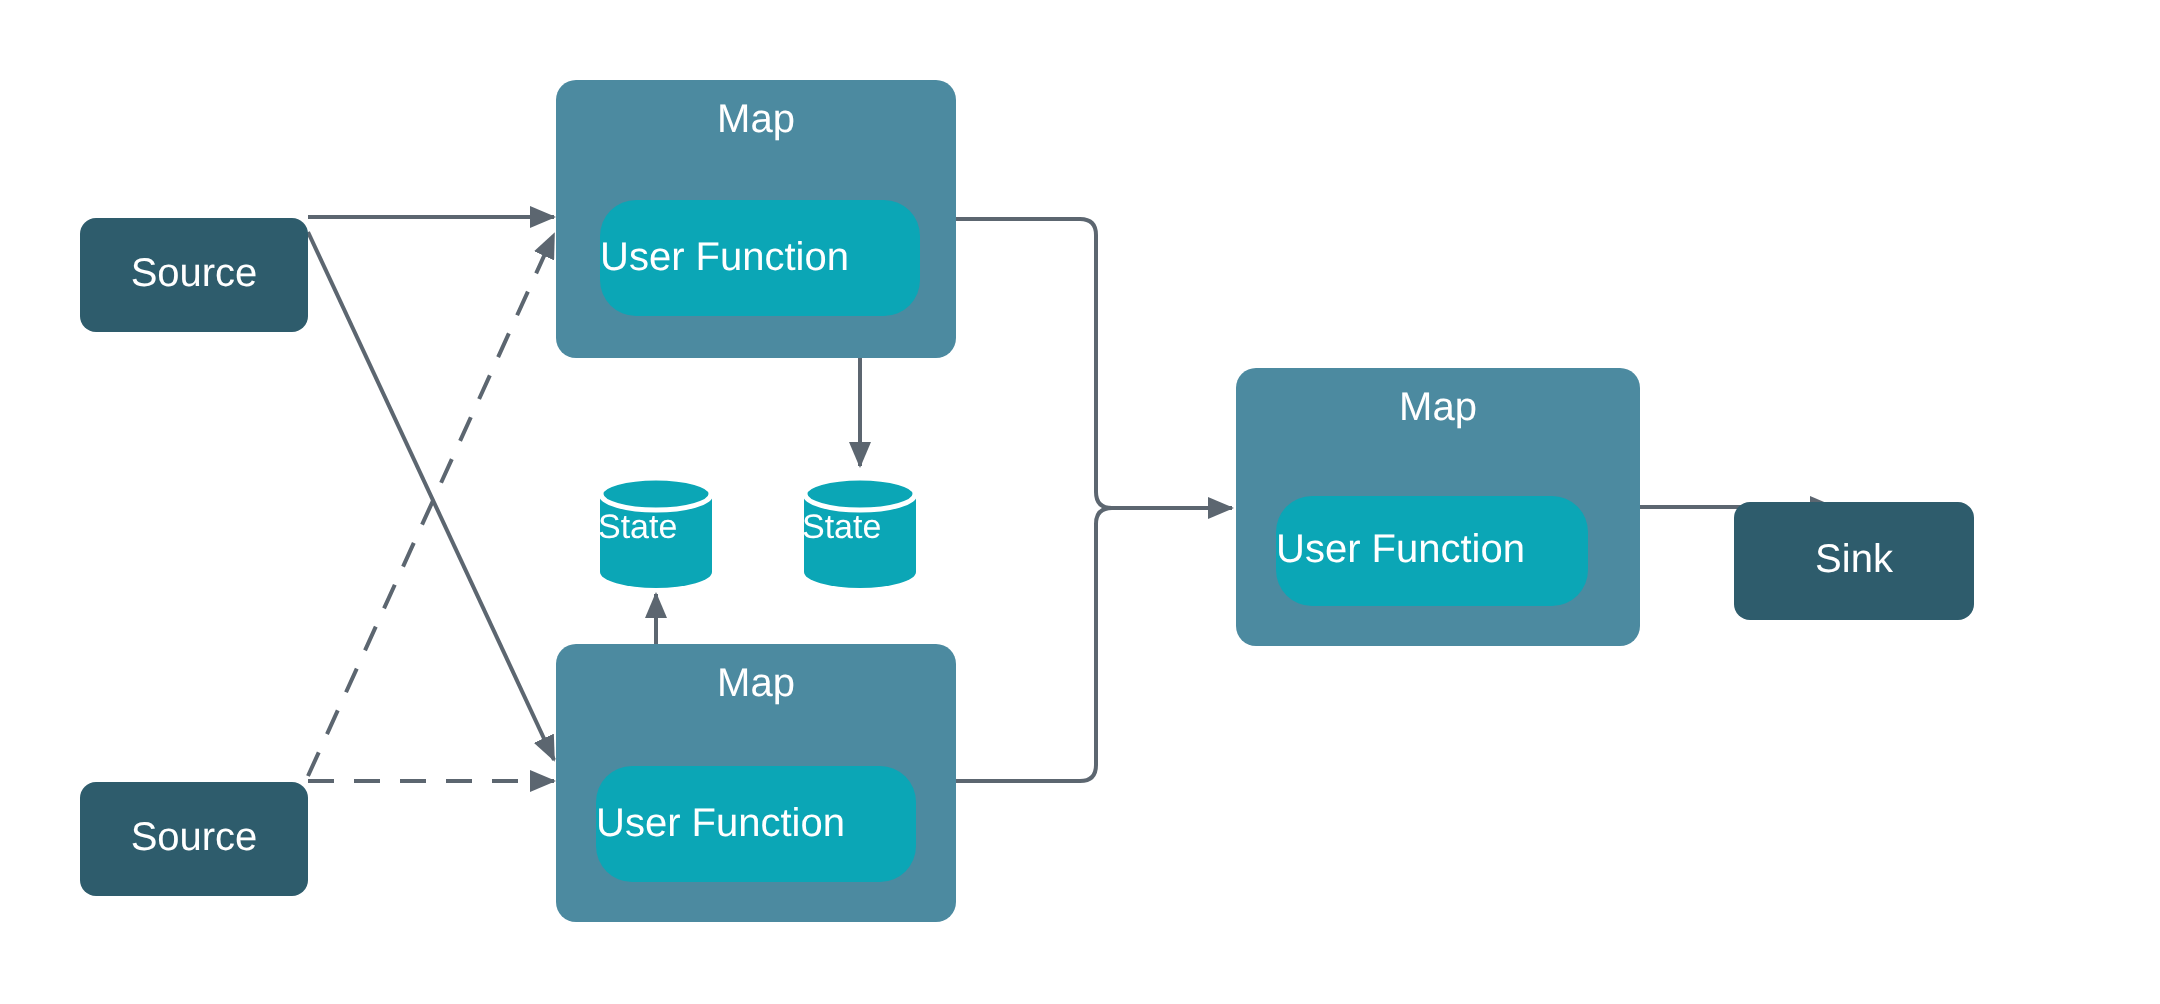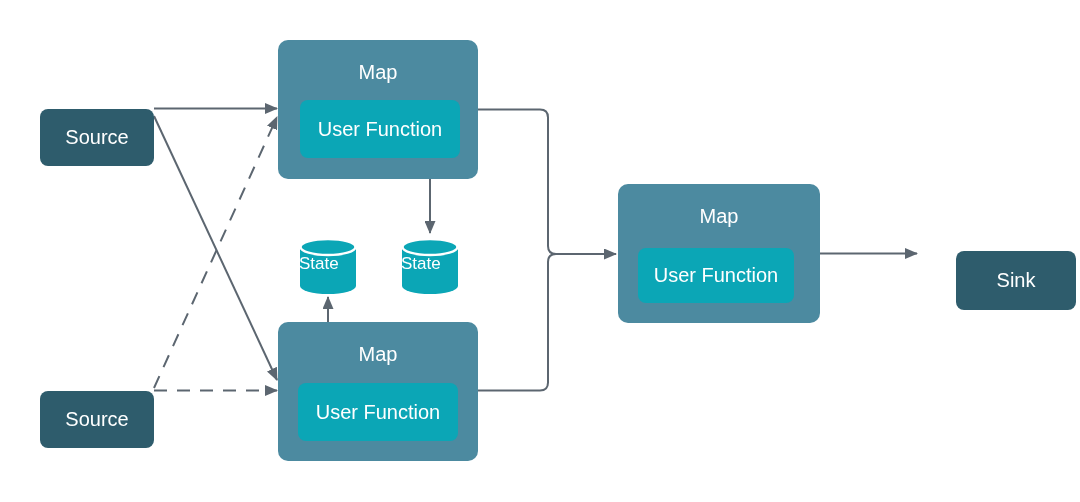--- a/index.html
+++ b/index.html
@@ -15,23 +15,23 @@
     font-family:"Liberation Sans",sans-serif;overflow:hidden;}
   .canvas{position:relative;width:1080px;height:502px;background:var(--background);}
   svg.connectors{position:absolute;left:0;top:0;z-index:1;}
   .connector{fill:none;stroke:var(--connector);stroke-width:2;}
   .connector.dashed{stroke-dasharray:13 10;}
   .arrowfill{fill:var(--connector);stroke:none;}
   .node{position:absolute;z-index:2;display:flex;align-items:center;justify-content:center;
     color:var(--label-text);font-size:20px;}
   .endpoint{background:var(--node-dark);border-radius:8px;margin-top:28px;}
   .operator{background:var(--operator);border-radius:10px;display:block;}
-  .op-title{text-align:center;color:var(--label-text);font-size:20px;padding-top:9px;margin-top:12px;}
-  .func{position:absolute;background:var(--function);border-radius:8px;
-    display:flex;align-items:center;justify-content:center;
+  .op-title{text-align:center;color:var(--label-text);font-size:20px;padding-top:9px;}
+  .func{position:absolute;background:var(--function);border-radius:18px;
+    display:flex;align-items:center;
     color:var(--label-text);font-size:20px;}
   .state{position:absolute;z-index:2;width:58px;height:58px;}
   .state svg{position:absolute;left:0;top:0;}
   .state-label{position:absolute;left:0;top:17px;width:100%;text-align:left;
     color:var(--label-text);font-size:17px;z-index:3;}
   .cyl-body{fill:var(--function);}
   .cyl-lid{fill:var(--function);stroke:#FFFFFF;stroke-width:2.5;}
 </style>
 </head>
 <body>
@@ -97,17 +97,17 @@
   </div>
 
   <div class="state" style="left:401px;top:237px;">
     <svg width="58" height="58" viewBox="0 0 58 58">
       <path class="cyl-body" d="M1 10 L1 49 A28 8 0 0 0 57 49 L57 10 Z"></path>
       <ellipse class="cyl-lid" cx="29" cy="10" rx="27.5" ry="8"></ellipse>
     </svg>
     <span class="state-label">State</span>
   </div>
 
-  <div class="node endpoint" style="left:956px;top:223px;width:120px;height:59px;">
+  <div class="node endpoint" style="left:867px;top:223px;width:120px;height:59px;">
     <span>Sink</span>
   </div>
 
 </div>
 
 </body></html>

